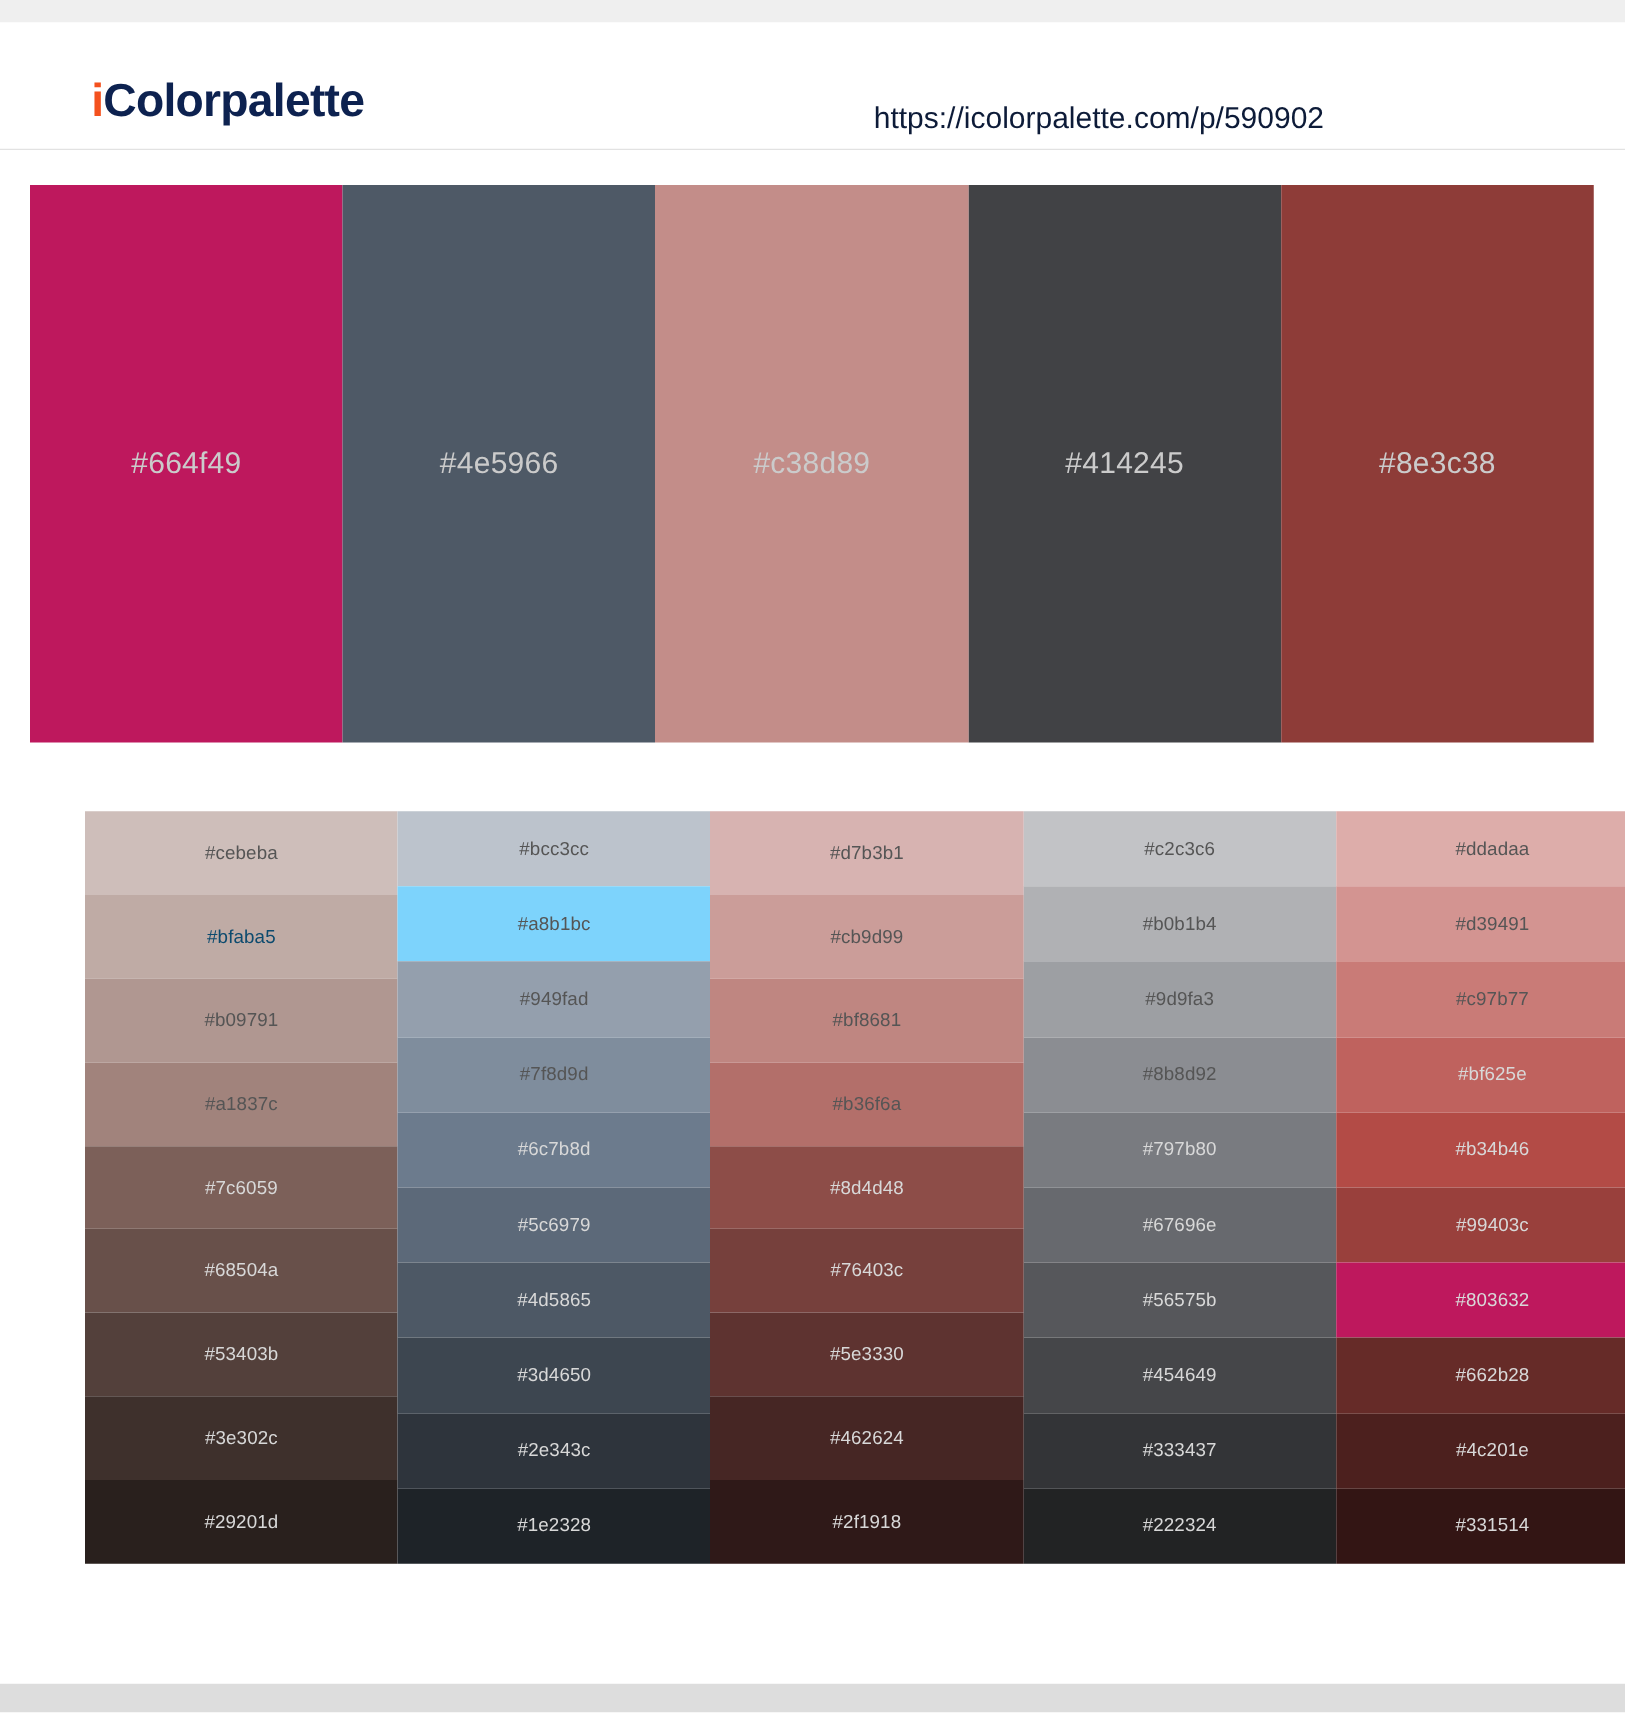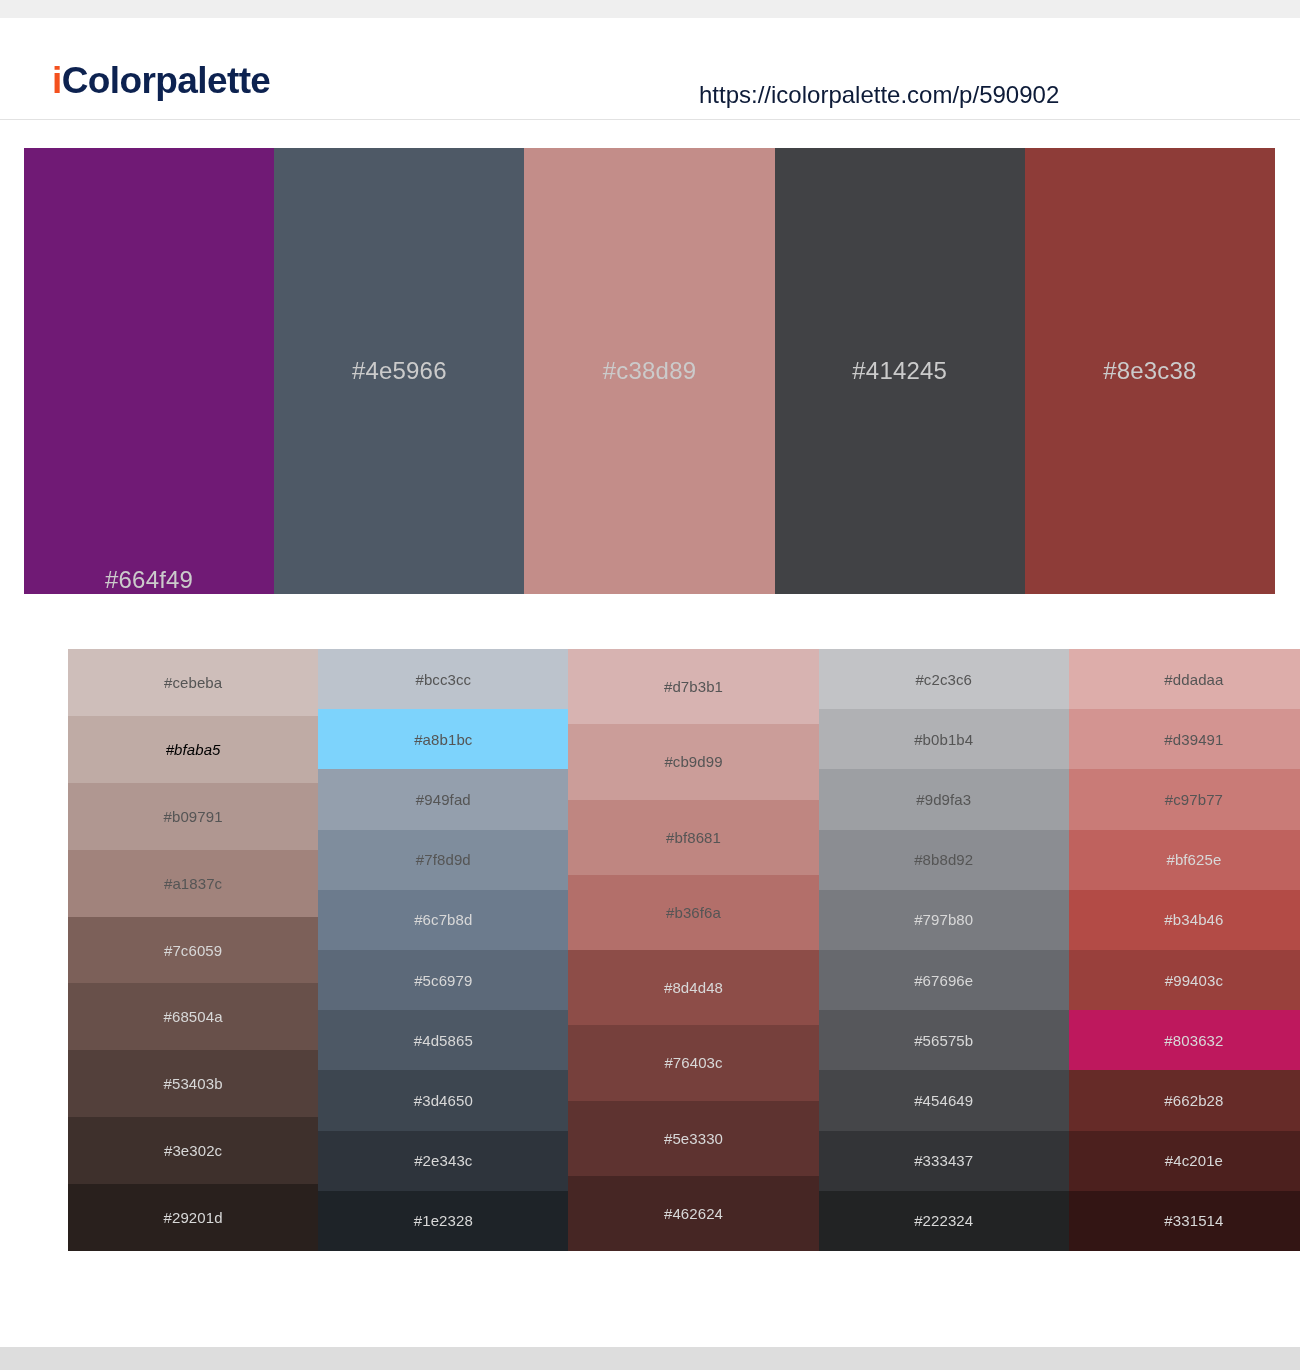--- a/index.html
+++ b/index.html
@@ -21,21 +21,21 @@
   }
   .header {
     height: 102px;
     background: #ffffff;
     border-bottom: 1px solid #e2e2e2;
     box-sizing: border-box;
     position: relative;
   }
   .logo {
     position: absolute;
-    left: 52px;
+    left: 73px;
     top: 42px;
     font-size: 37px;
     font-weight: bold;
     letter-spacing: -0.6px;
     white-space: nowrap;
   }
   .logo .logo-i {
     color: #f4511e;
   }
   .logo .logo-rest {
@@ -107,21 +107,21 @@
 <div class="top-strip"></div>
 
 <div class="header">
   <div class="logo">
     <span class="logo-i">i</span><span class="logo-rest">Colorpalette</span>
   </div>
   <div class="page-url">https://icolorpalette.com/p/590902</div>
 </div>
 
 <div class="main-swatches">
-    <div class="main-swatch" style="background: #701a75; align-items: flex-end;">
+    <div class="main-swatch" style="background: #be185d;">
       <span class="main-swatch-label" style="color: rgb(203, 203, 203);">#664f49</span>
     </div>
     <div class="main-swatch" style="background: rgb(78, 89, 102);">
       <span class="main-swatch-label" style="color: rgb(203, 203, 203);">#4e5966</span>
     </div>
     <div class="main-swatch" style="background: rgb(195, 141, 137);">
       <span class="main-swatch-label" style="color: rgb(203, 203, 203);">#c38d89</span>
     </div>
     <div class="main-swatch" style="background: rgb(65, 66, 69);">
       <span class="main-swatch-label" style="color: rgb(203, 203, 203);">#414245</span>
@@ -130,21 +130,21 @@
       <span class="main-swatch-label" style="color: rgb(203, 203, 203);">#8e3c38</span>
     </div>
   </div>
 
 <div class="shades-grid">
     <div class="shade-col">
       <div class="shade-cell" style="background: rgb(206, 190, 186);">
         <span class="shade-label" style="color: rgb(85, 85, 85);">#cebeba</span>
       </div>
       <div class="shade-cell" style="background: rgb(191, 171, 165);">
-        <span class="shade-label" style="color: #000000; font-style: italic;">#bfaba5</span>
+        <span class="shade-label" style="color: #0c4a6e;">#bfaba5</span>
       </div>
       <div class="shade-cell" style="background: rgb(176, 151, 145);">
         <span class="shade-label" style="color: rgb(85, 85, 85);">#b09791</span>
       </div>
       <div class="shade-cell" style="background: rgb(161, 131, 124);">
         <span class="shade-label" style="color: rgb(85, 85, 85);">#a1837c</span>
       </div>
       <div class="shade-cell" style="background: rgb(124, 96, 89);">
         <span class="shade-label" style="color: rgb(216, 216, 216);">#7c6059</span>
       </div>
@@ -211,20 +211,23 @@
       </div>
       <div class="shade-cell" style="background: rgb(118, 64, 60);">
         <span class="shade-label" style="color: rgb(216, 216, 216);">#76403c</span>
       </div>
       <div class="shade-cell" style="background: rgb(94, 51, 48);">
         <span class="shade-label" style="color: rgb(216, 216, 216);">#5e3330</span>
       </div>
       <div class="shade-cell" style="background: rgb(70, 38, 36);">
         <span class="shade-label" style="color: rgb(216, 216, 216);">#462624</span>
       </div>
+      <div class="shade-cell" style="background: rgb(47, 25, 24);">
+        <span class="shade-label" style="color: rgb(216, 216, 216);">#2f1918</span>
+      </div>
     </div>
     <div class="shade-col">
       <div class="shade-cell" style="background: rgb(194, 195, 198);">
         <span class="shade-label" style="color: rgb(85, 85, 85);">#c2c3c6</span>
       </div>
       <div class="shade-cell" style="background: rgb(176, 177, 180);">
         <span class="shade-label" style="color: rgb(85, 85, 85);">#b0b1b4</span>
       </div>
       <div class="shade-cell" style="background: rgb(157, 159, 163);">
         <span class="shade-label" style="color: rgb(85, 85, 85);">#9d9fa3</span>

